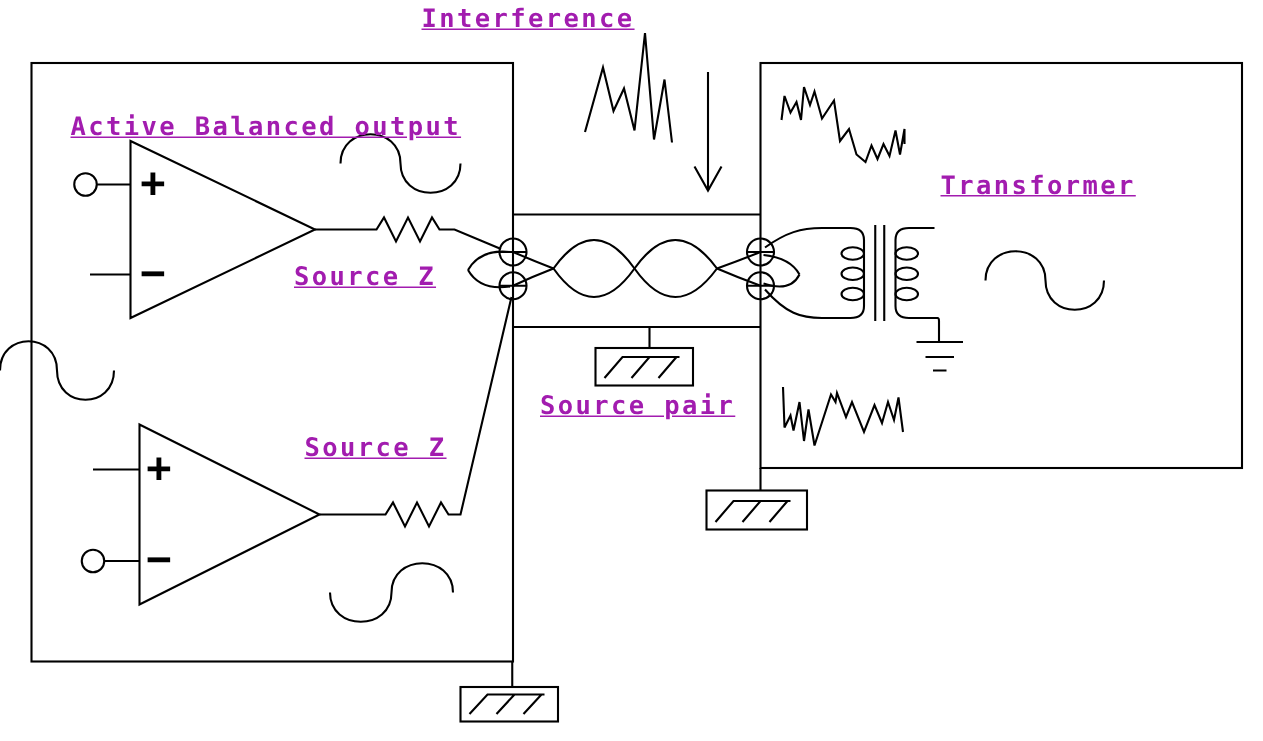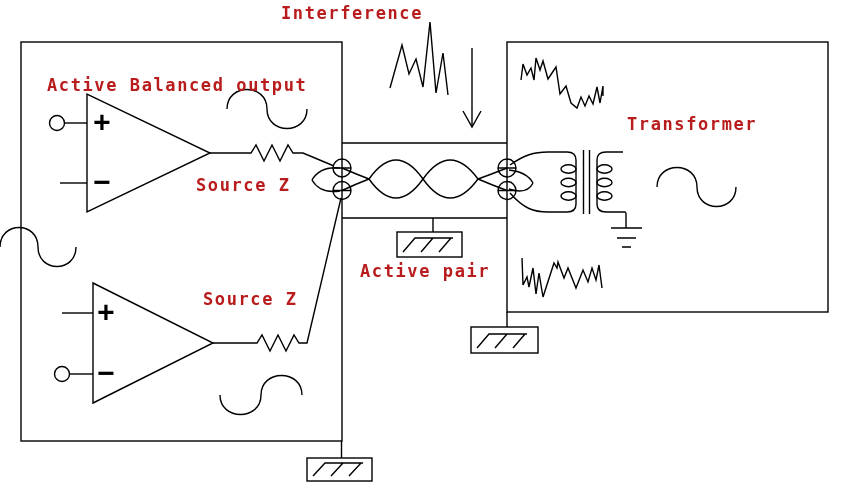--- a/index.html
+++ b/index.html
@@ -1,20 +1,20 @@
 <!DOCTYPE html>
 <html><head>
 <meta charset="utf-8">
 <style>
   html,body{margin:0;padding:0;background:#fff;}
   #stage{position:relative;width:842px;height:494px;background:#fff;overflow:hidden;
          font-family:"DejaVu Sans Mono",monospace;}
   #art{position:absolute;left:0;top:0;}
   .lbl{position:absolute;font:700 17px "DejaVu Sans Mono",monospace;letter-spacing:1.6px;
-       color:#b91c1c;white-space:nowrap;line-height:17px;}
+       color:#a21caf;white-space:nowrap;line-height:17px;text-decoration:underline;}
   svg text{font-family:"DejaVu Sans Mono",monospace;font-weight:700;fill:#000;}
 </style>
 </head>
 <body>
 
 <div id="stage">
 
   <svg id="art" width="842" height="494" viewBox="0 0 842 494" fill="none" stroke="#000" stroke-width="1.4">
 
     <g>
@@ -127,14 +127,14 @@
       <rect x="471" y="327" width="67" height="26"></rect>
       <path d="M477,348 L489,334 H509 M495,348 L507,334 H527 M513,348 L525,334"></path>
     </g>
   </svg>
 
   <div class="lbl" style="left:281px;top:5px;">Interference</div>
   <div class="lbl" style="left:47px;top:77px;">Active Balanced output</div>
   <div class="lbl" style="left:627px;top:116px;">Transformer</div>
   <div class="lbl" style="left:196px;top:177px;">Source Z</div>
   <div class="lbl" style="left:203px;top:291px;">Source Z</div>
-  <div class="lbl" style="left:360px;top:263px;">Active pair</div>
+  <div class="lbl" style="left:360px;top:263px;">Source pair</div>
 </div>
 
 </body></html>

